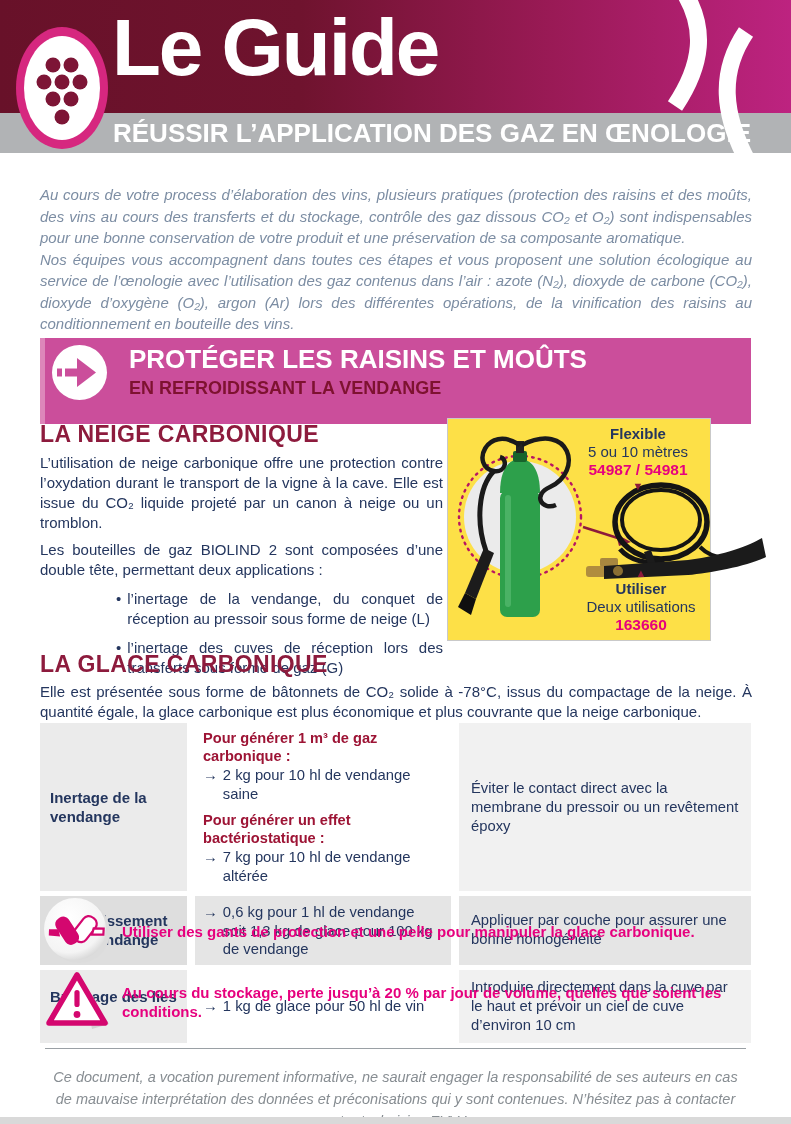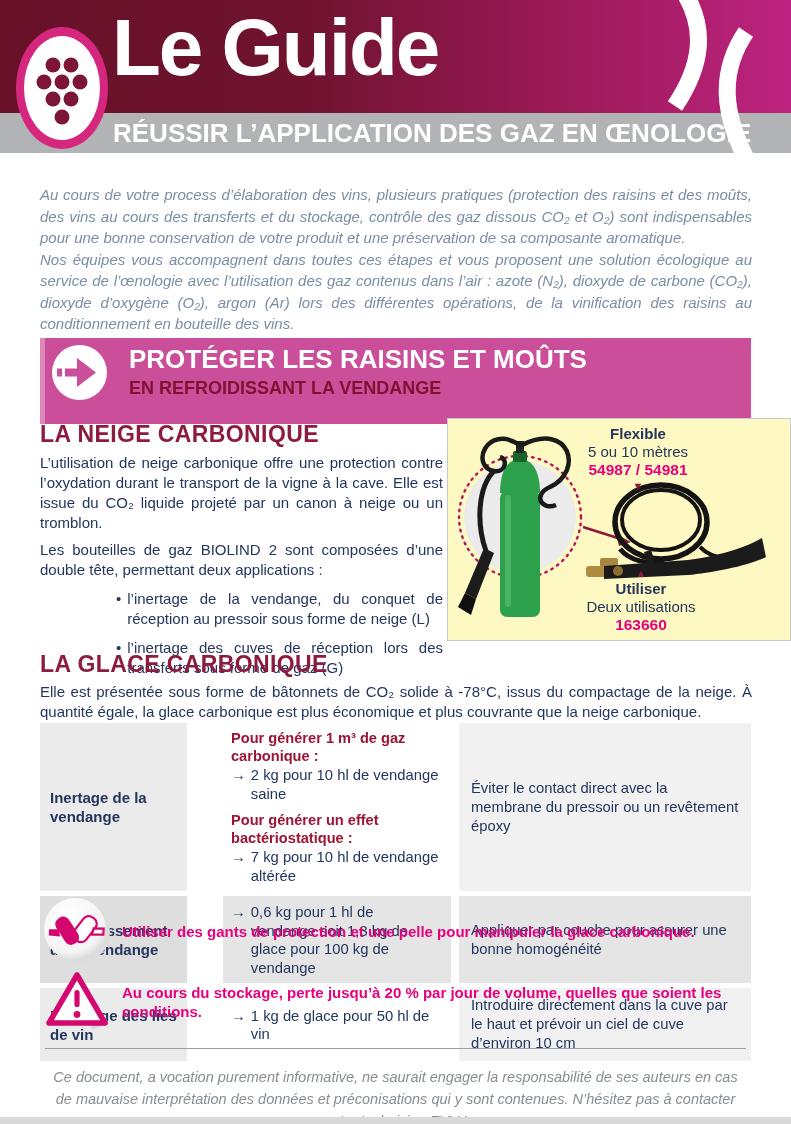--- a/index.html
+++ b/index.html
@@ -53,22 +53,22 @@
     font-size:23px; font-weight:bold; color:#8d1b3d; letter-spacing:0.4px; white-space:nowrap;
   }
   .neige-col { position:absolute; left:40px; top:421px; width:403px; }
   .neige-col p { font-size:15px; line-height:20px; text-align:justify; color:#24365e; margin-top:7px; }
   .neige-col p.first { margin-top:5px; }
   .bullet { display:flex; gap:6px; padding-left:76px; margin-top:9px;
             font-size:15px; line-height:20px; color:#24365e; text-align:justify; }
   .bullet .b { flex:0 0 auto; }
   
   .product-box {
-    position:absolute; left:447px; top:418px; width:344px; height:223px;
-    border:1px solid #c9c9c9; background:#fef9c3;
+    position:absolute; left:447px; top:418px; width:264px; height:223px;
+    border:1px solid #c9c9c9; background:#fde047;
   }
   .product-art { position:absolute; left:0; top:0; }
   .prod-label { position:absolute; text-align:center; line-height:18px; }
   .prod-label.flexible { left:105px; top:6px; width:170px; }
   .prod-label.tromblon { left:118px; top:147px; width:150px; }
   .pl-title { font-size:15px; font-weight:bold; color:#24365e; }
   .pl-sub { font-size:15px; color:#24365e; }
   .pl-ref { font-size:15.5px; font-weight:bold; color:#e6007e; }
   .pl-marker { font-size:11px; color:#8d1a3b; line-height:14px; }
   
@@ -77,21 +77,21 @@
     position:absolute; left:40px; top:682px; width:712px;
     font-size:15px; line-height:19.5px; text-align:justify; color:#24365e;
   }
   .gtable {
     position:absolute; left:40px; top:723px; width:711px;
     display:grid; grid-template-columns:147px 256px 292px; gap:5px 8px;
   }
   .cell { display:flex; flex-direction:column; }
   .cell.label { padding:8px 10px; font-size:15px; font-weight:bold; color:#24365e;
                 line-height:19px; justify-content:center; }
-  .cell.dosage { padding:6px 10px 6px 8px;margin-left:28px; }
+  .cell.dosage { padding:6px 10px 6px 8px; }
   .cell.advice { padding:8px 12px; font-size:14.8px; line-height:19px;
                  color:#24365e; justify-content:center; }
   .r1.label { background:#ebebeb; } .r1.dosage { background:#ffffff; } .r1.advice { background:#f1f1f1; }
   .r2.label { background:#dedede; } .r2.dosage { background:#e5e5e5; } .r2.advice { background:#e5e5e5; }
   .r3.label { background:#ebebeb; } .r3.dosage { background:#ffffff; justify-content:center; } .r3.advice { background:#f1f1f1; }
   .dgroup + .dgroup { margin-top:8px; }
   .dhead { font-size:14.6px; font-weight:bold; color:#9d1435; line-height:18px; }
   .dhead:empty { display:none; }
   .dval { display:flex; gap:5px; font-size:14.8px; line-height:18.5px; color:#24365e; margin-top:1px; }
   .dval .arr { flex:0 0 auto; font-weight:bold; }

